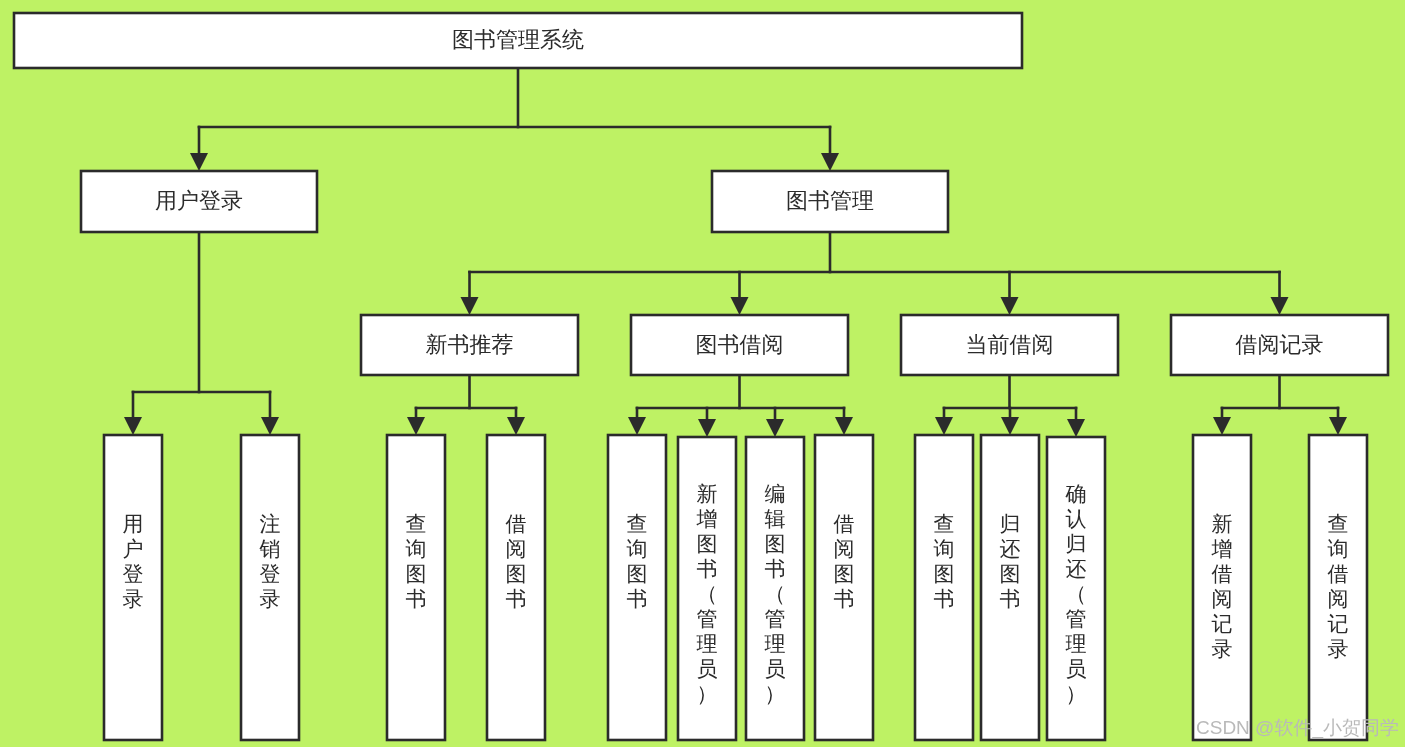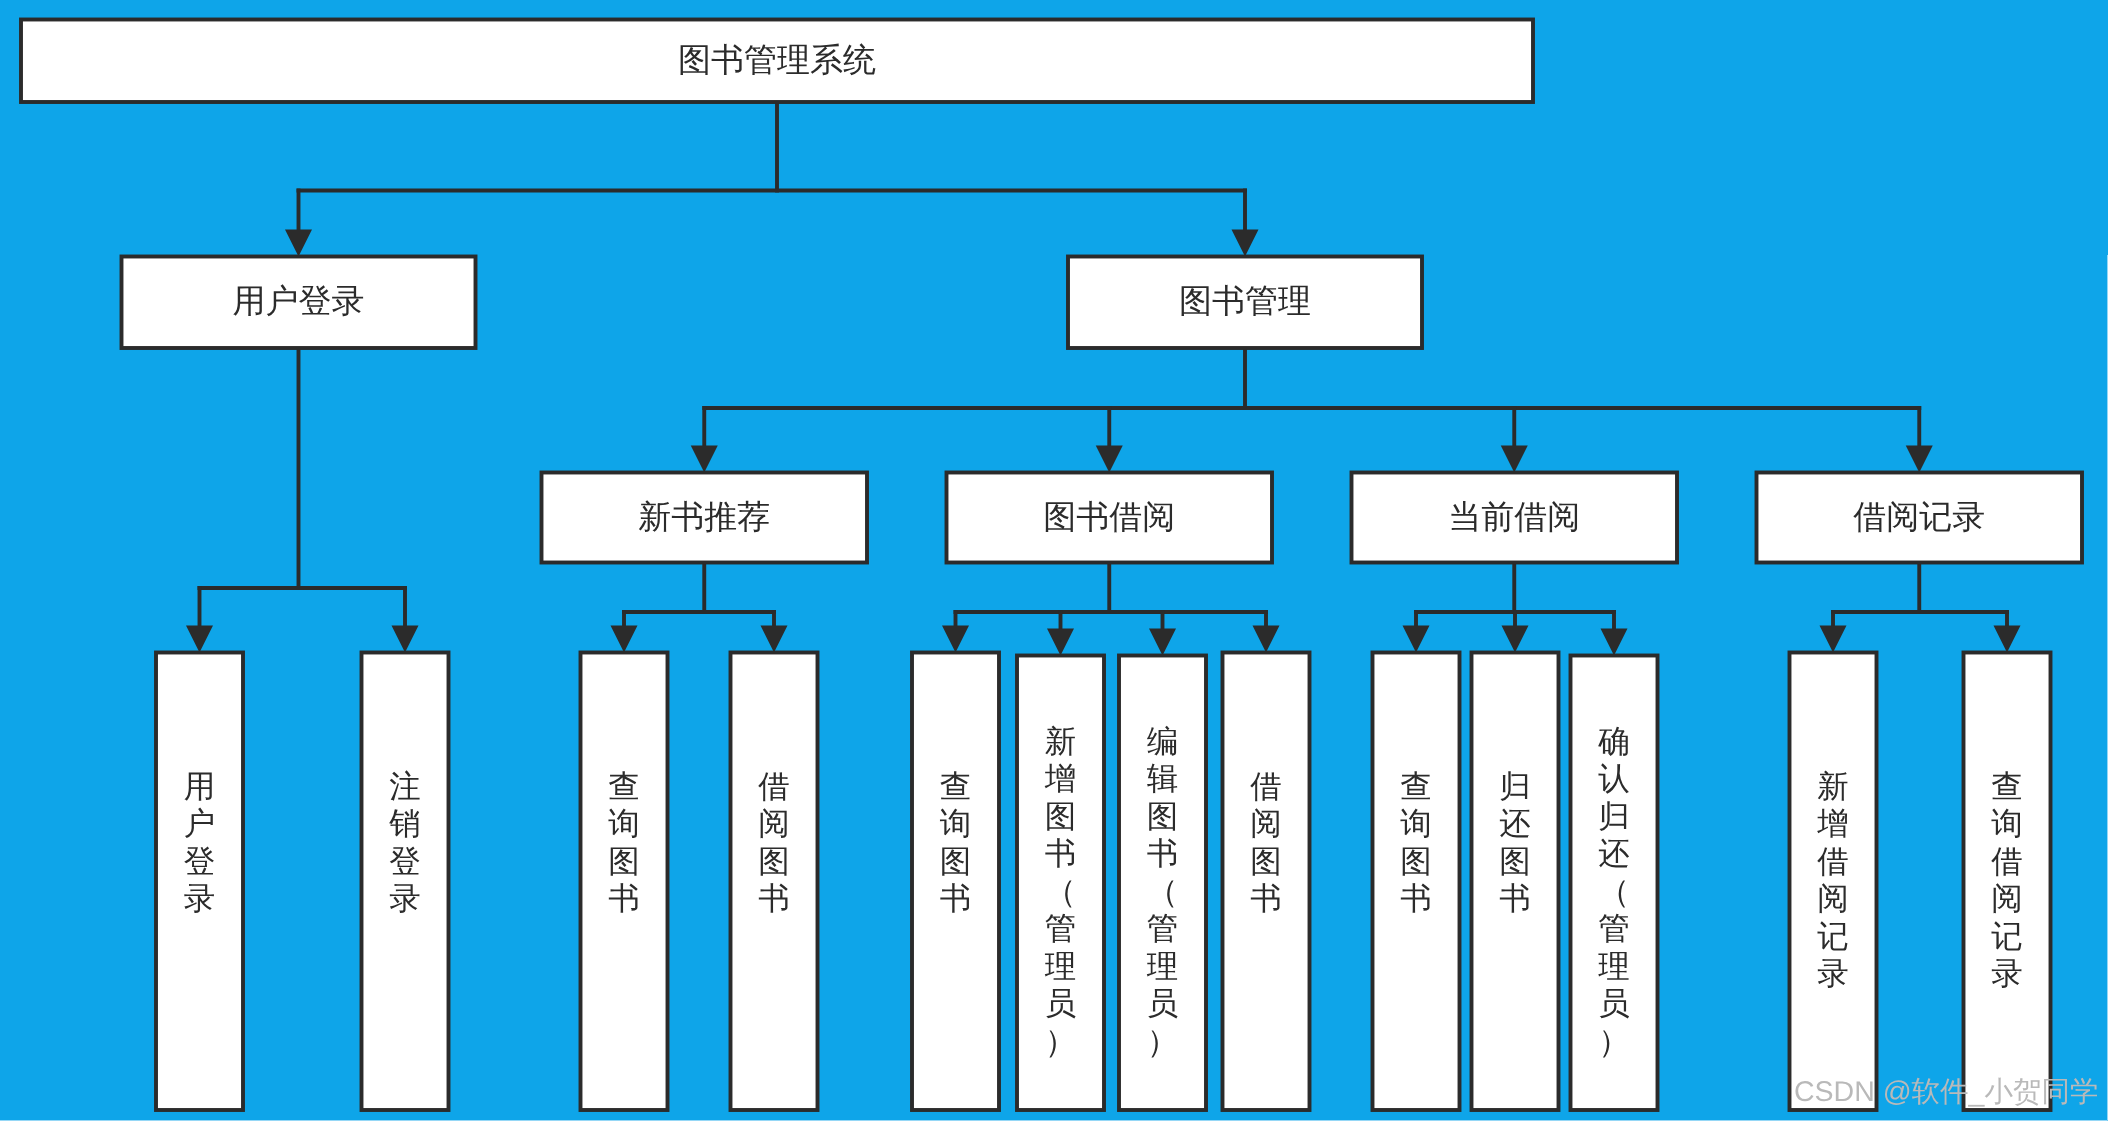--- a/index.html
+++ b/index.html
@@ -10,21 +10,21 @@
   body {
     width: 1405px;
     height: 747px;
     font-family: "Liberation Sans", sans-serif;
     overflow: hidden;
   }
   #diagram-root {
     position: relative;
     width: 1405px;
     height: 747px;
-    background: #0ea5e9;
+    background: #bef264;
   }
   svg.diagram-canvas {
     position: absolute;
     left: 0;
     top: 0;
     width: 1405px;
     height: 747px;
     display: block;
   }
   .node-rect {

